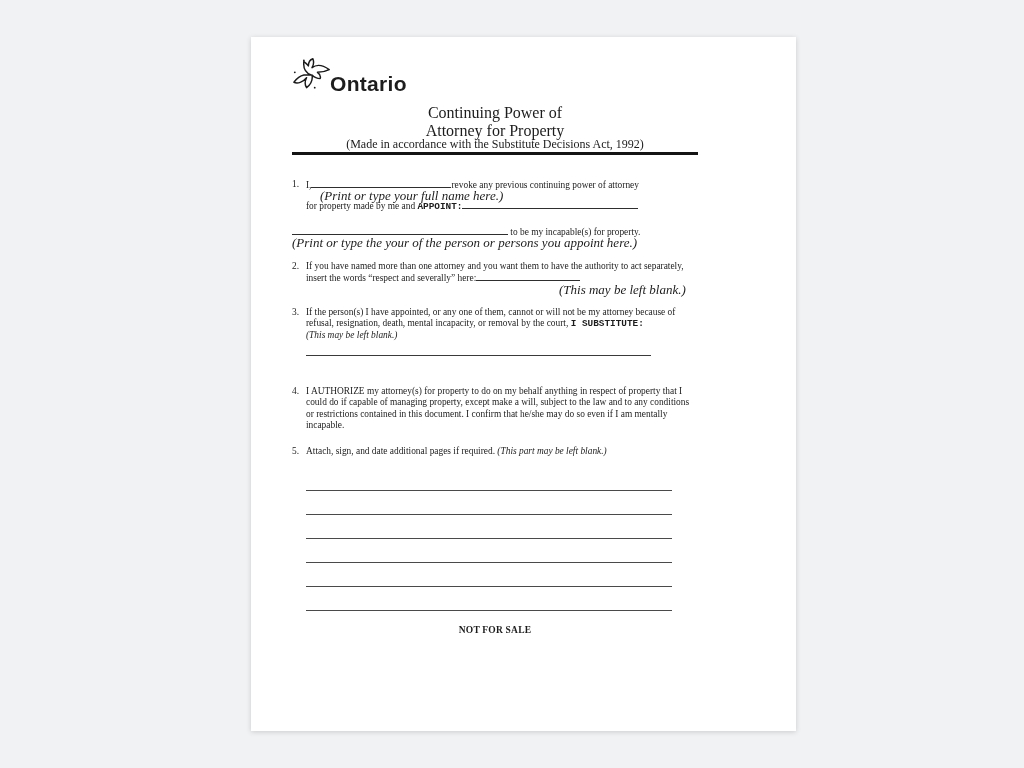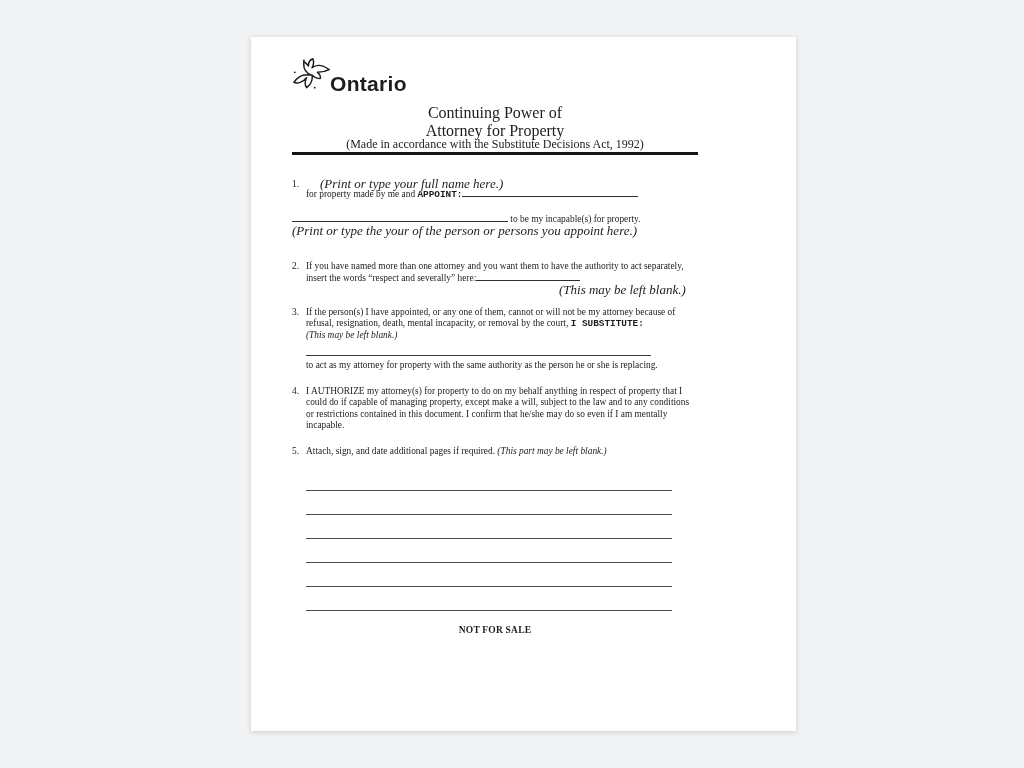--- a/index.html
+++ b/index.html
@@ -77,20 +77,21 @@
     <div class="title-line">Continuing Power of</div>
     <div class="title-line">Attorney for Property</div>
     <div class="subtitle">(Made in accordance with the Substitute Decisions Act, 1992)</div>
   </div>
   <div class="rule"></div>
 
   <div class="section" style="top:142px">
     <div class="hang">
       <span class="num">1.</span>
       <div class="hb">
+        <div class="row"><span>I,</span><span class="blank" style="width:140px"></span><span>revoke any previous continuing power of attorney</span></div>
         <div class="caption" style="margin-left:14px">(Print or type your full name here.)</div>
         <div class="row"><span>for property made by me and </span><span class="b">APPOINT:</span><span class="blank" style="width:176px"></span></div>
       </div>
     </div>
     <div class="row" style="margin-top:13px"><span class="blank" style="width:216px"></span><span> to be my incapable(s) for property.</span></div>
     <div class="caption">(Print or type the your of the person or persons you appoint here.)</div>
   </div>
 
   <div class="section" style="top:224px">
     <div class="hang">
@@ -102,21 +103,20 @@
     </div>
   </div>
 
   <div class="section" style="top:270px">
     <div class="hang">
       <span class="num">3.</span>
       <div class="hb">
         <span>If the person(s) I have appointed, or any one of them, cannot or will not be my attorney because of refusal, resignation, death, mental incapacity, or removal by the court, </span><span class="b">I SUBSTITUTE:</span>
         <div class="i">(This may be left blank.)</div>
         <div class="blank-line" style="margin-top:14px"></div>
-        <div style="margin-top:4px">to act as my attorney for property with the same authority as the person he or she is replacing.</div>
       </div>
     </div>
   </div>
 
   <div class="section" style="top:349px">
     <div class="hang">
       <span class="num">4.</span>
       <div class="hb">I AUTHORIZE my attorney(s) for property to do on my behalf anything in respect of property that I could do if capable of managing property, except make a will, subject to the law and to any conditions or restrictions contained in this document. I confirm that he/she may do so even if I am mentally incapable.</div>
     </div>
   </div>

